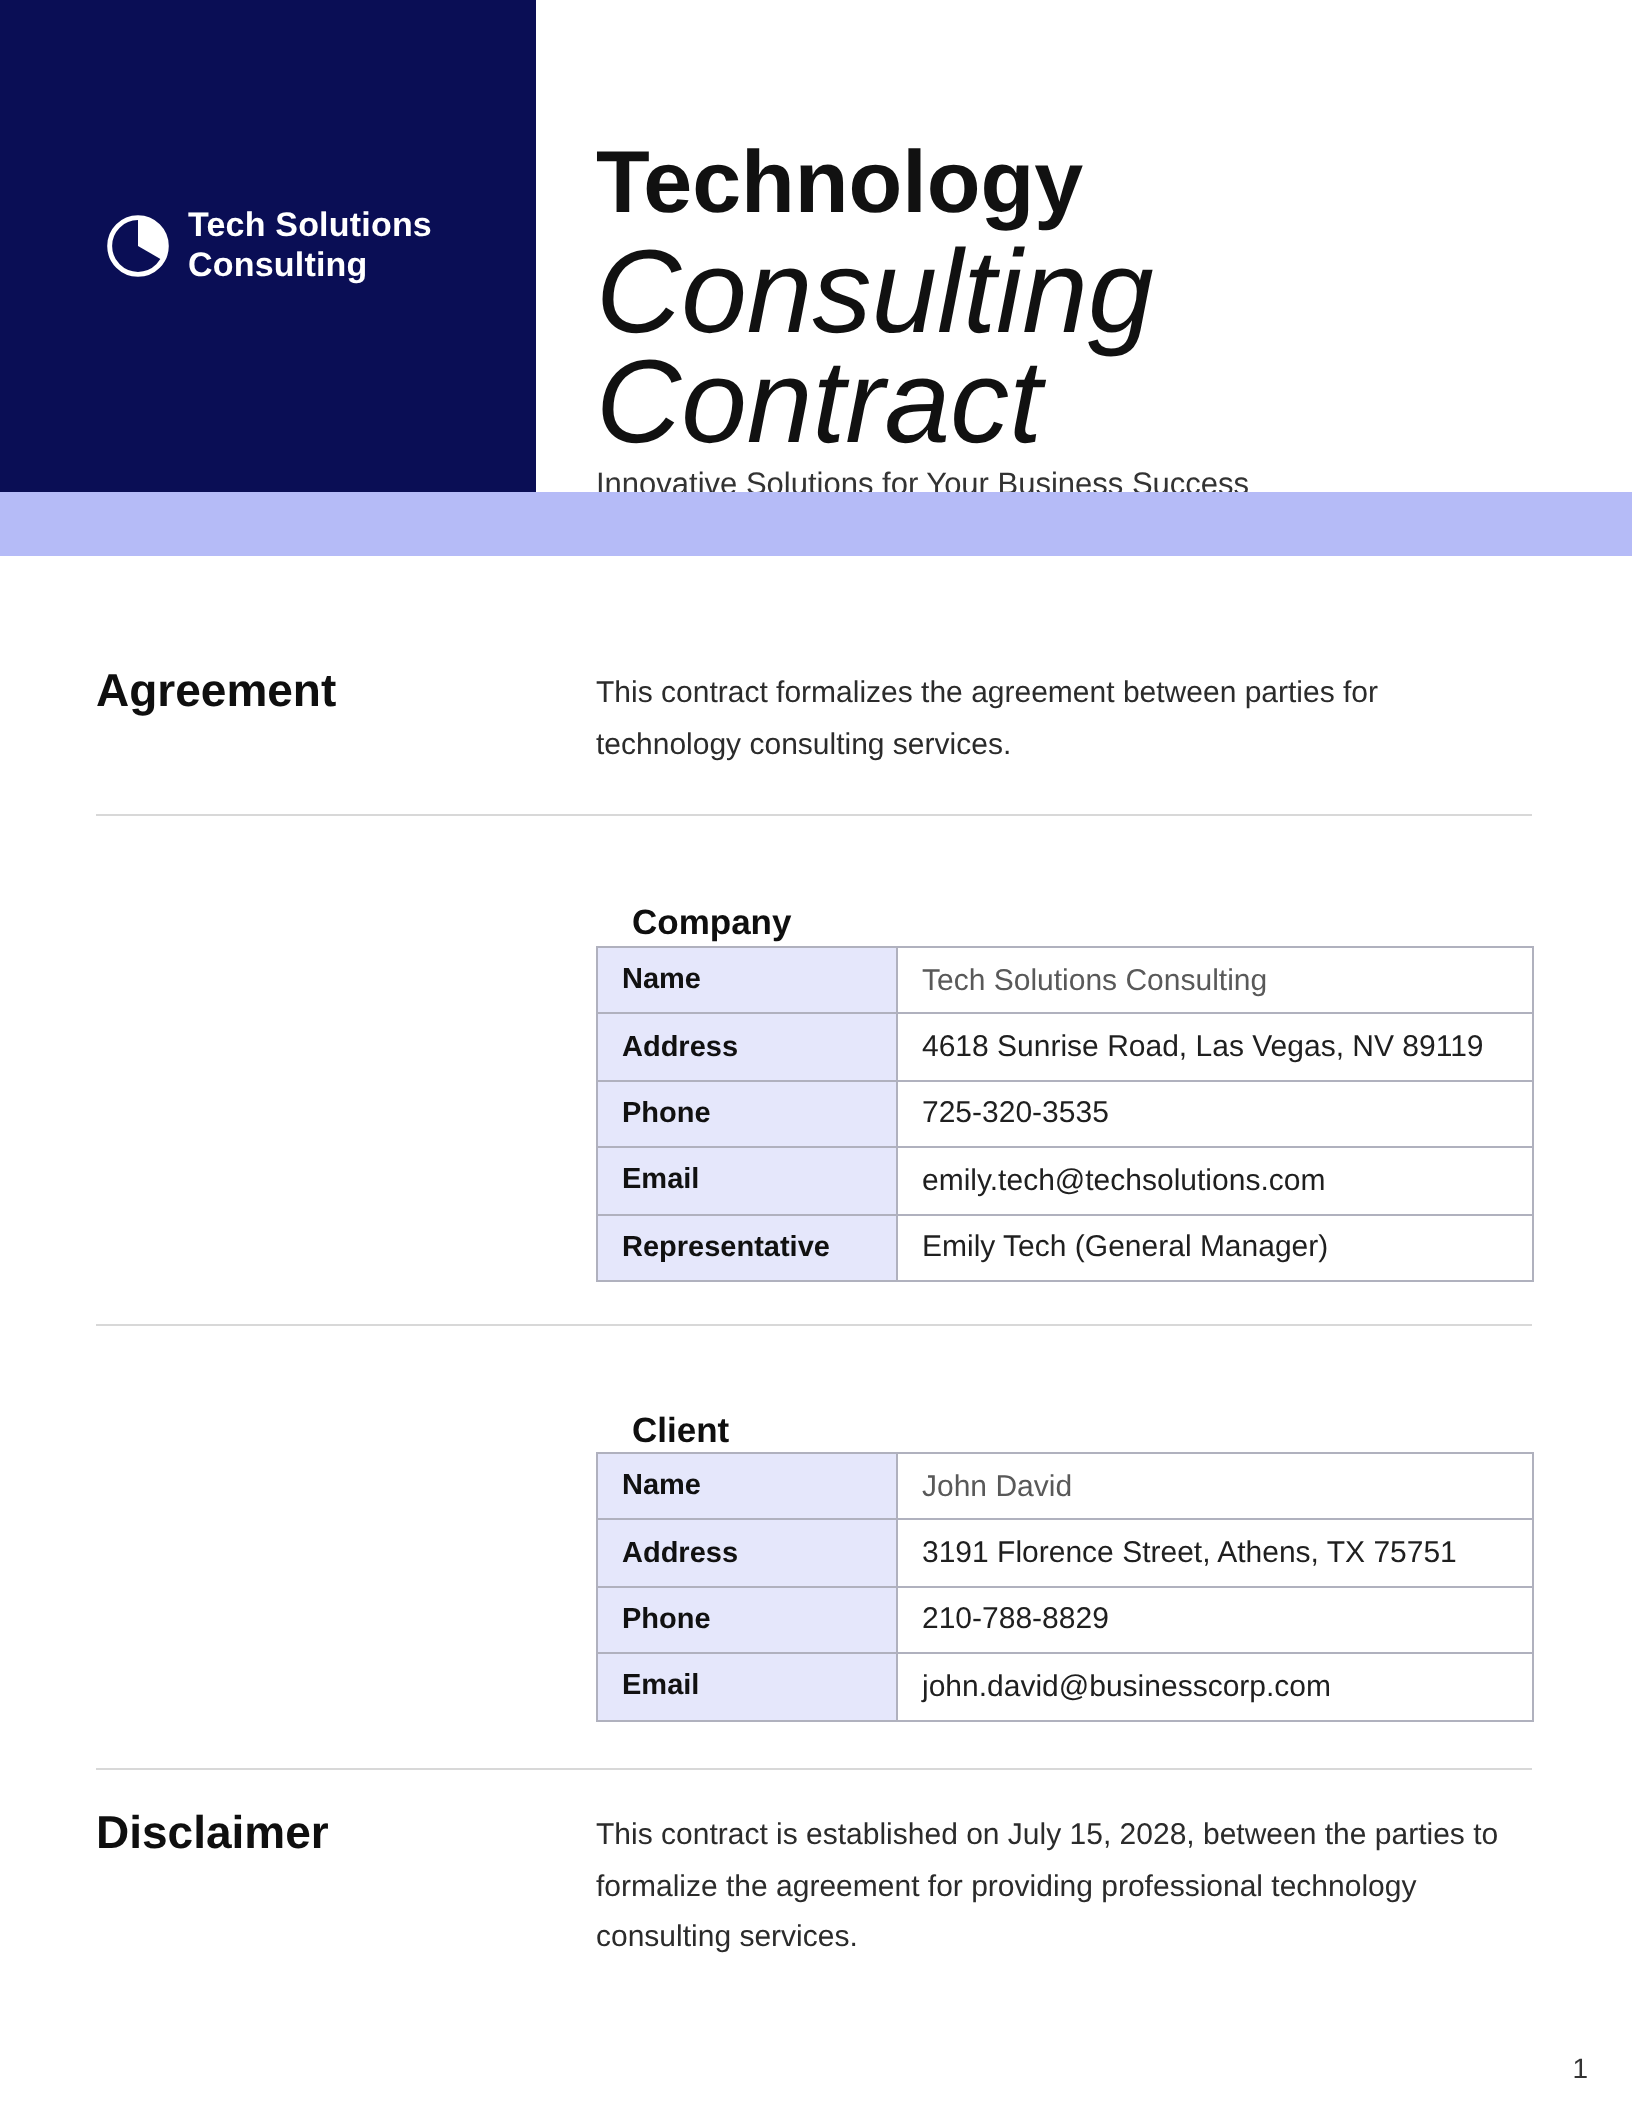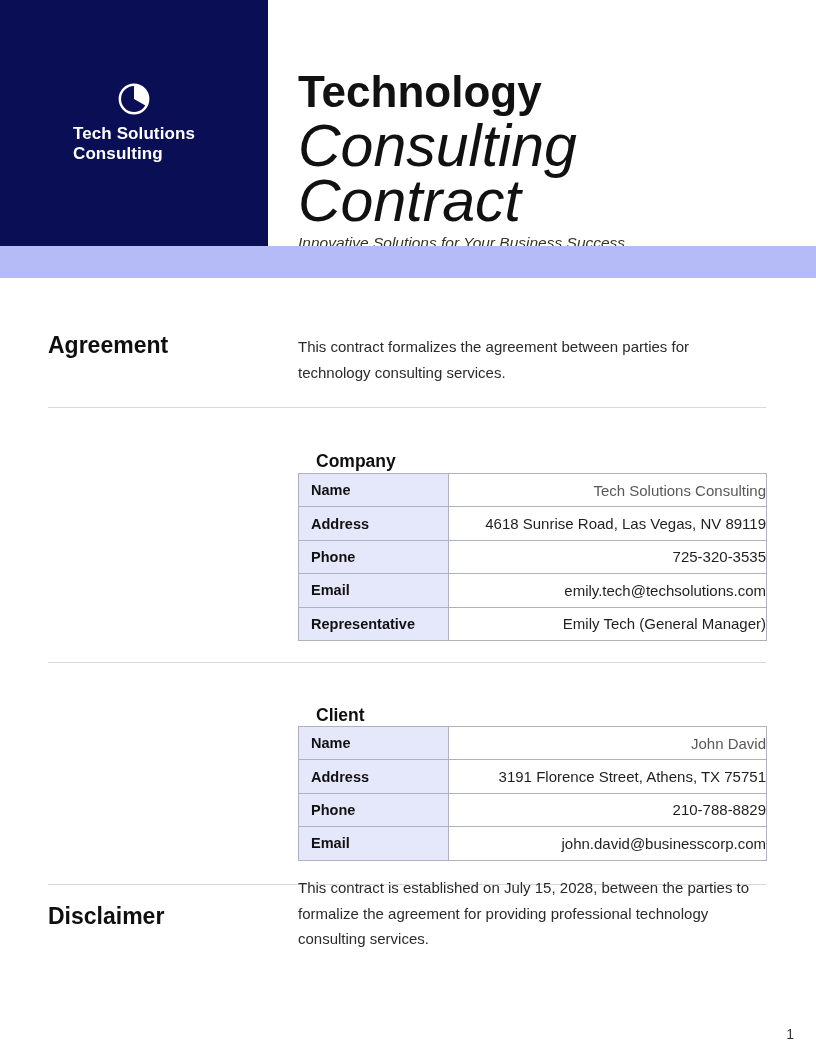--- a/index.html
+++ b/index.html
@@ -12,38 +12,38 @@
     overflow: hidden;
   }
 
   
   .navy-block {
     position: absolute; left: 0; top: 0;
     width: 268px; height: 246px;
     background: #0a0e55;
     display: flex; align-items: center; justify-content: center;
   }
-  .logo { display: flex; align-items: center; gap: 8px; flex-direction: column; }
+  .logo { display: flex; align-items: center; gap: 8px; }
   .logo svg { display: block; }
   .logo-text {
     color: #ffffff; font-weight: 700;
     font-size: 17px; line-height: 20px;
     letter-spacing: 0.1px;
   }
   .title-block { position: absolute; left: 298px; top: 64px; }
   .title-line1 {
     margin: 0; font-size: 44px; line-height: 55px;
     font-weight: 700; color: #111111;
   }
   .title-line2 {
     margin: 0; font-size: 59px; line-height: 55px;
     font-weight: 400; font-style: italic; color: #111111;
   }
   .subtitle {
-    margin: 5px 0 0 0; font-size: 15.5px; font-style: italic;
+    margin: 5px 0 0 0; font-size: 15.5px; 
     color: #333333;
   }
   .band {
     position: absolute; left: 0; top: 246px;
     width: 816px; height: 32px; background: #b5bbf7;
   }
 
   
   .side-heading {
     position: absolute; left: 48px;
@@ -74,21 +74,21 @@
     vertical-align: middle;
     font-size: 15px;
   }
   .info-table td.lbl {
     width: 137px;
     background: #e5e7fb;
     font-weight: 700;
     font-size: 14.5px;
     color: #111111;
   }
-  .info-table td.val { color: #1f1f1f; text-align: right; }
+  .info-table td.val { color: #1f1f1f; }
   .info-table td.val.muted { color: #595959; }
 
   .page-number {
     position: absolute; right: 22px; top: 1026px;
     font-size: 14px; color: #333333;
   }
 </style>
 </head>
 <body>
 
@@ -168,17 +168,17 @@
       <tr>
         <td class="lbl">Email</td>
         <td class="val">john.david@businesscorp.com</td>
       </tr>
     </tbody>
   </table>
 
   <div class="divider" style="top:884px;"></div>
 
   <h2 class="side-heading" style="top:903px;">Disclaimer</h2>
-  <p class="body-text" style="top:875px;">This contract is established on July 15, 2028, between the parties to formalize the agreement for providing professional technology consulting services.</p>
+  <p class="body-text" style="top:905px;">This contract is established on July 15, 2028, between the parties to formalize the agreement for providing professional technology consulting services.</p>
 
   <div class="page-number">1</div>
 
 </div>
 
 </body></html>

